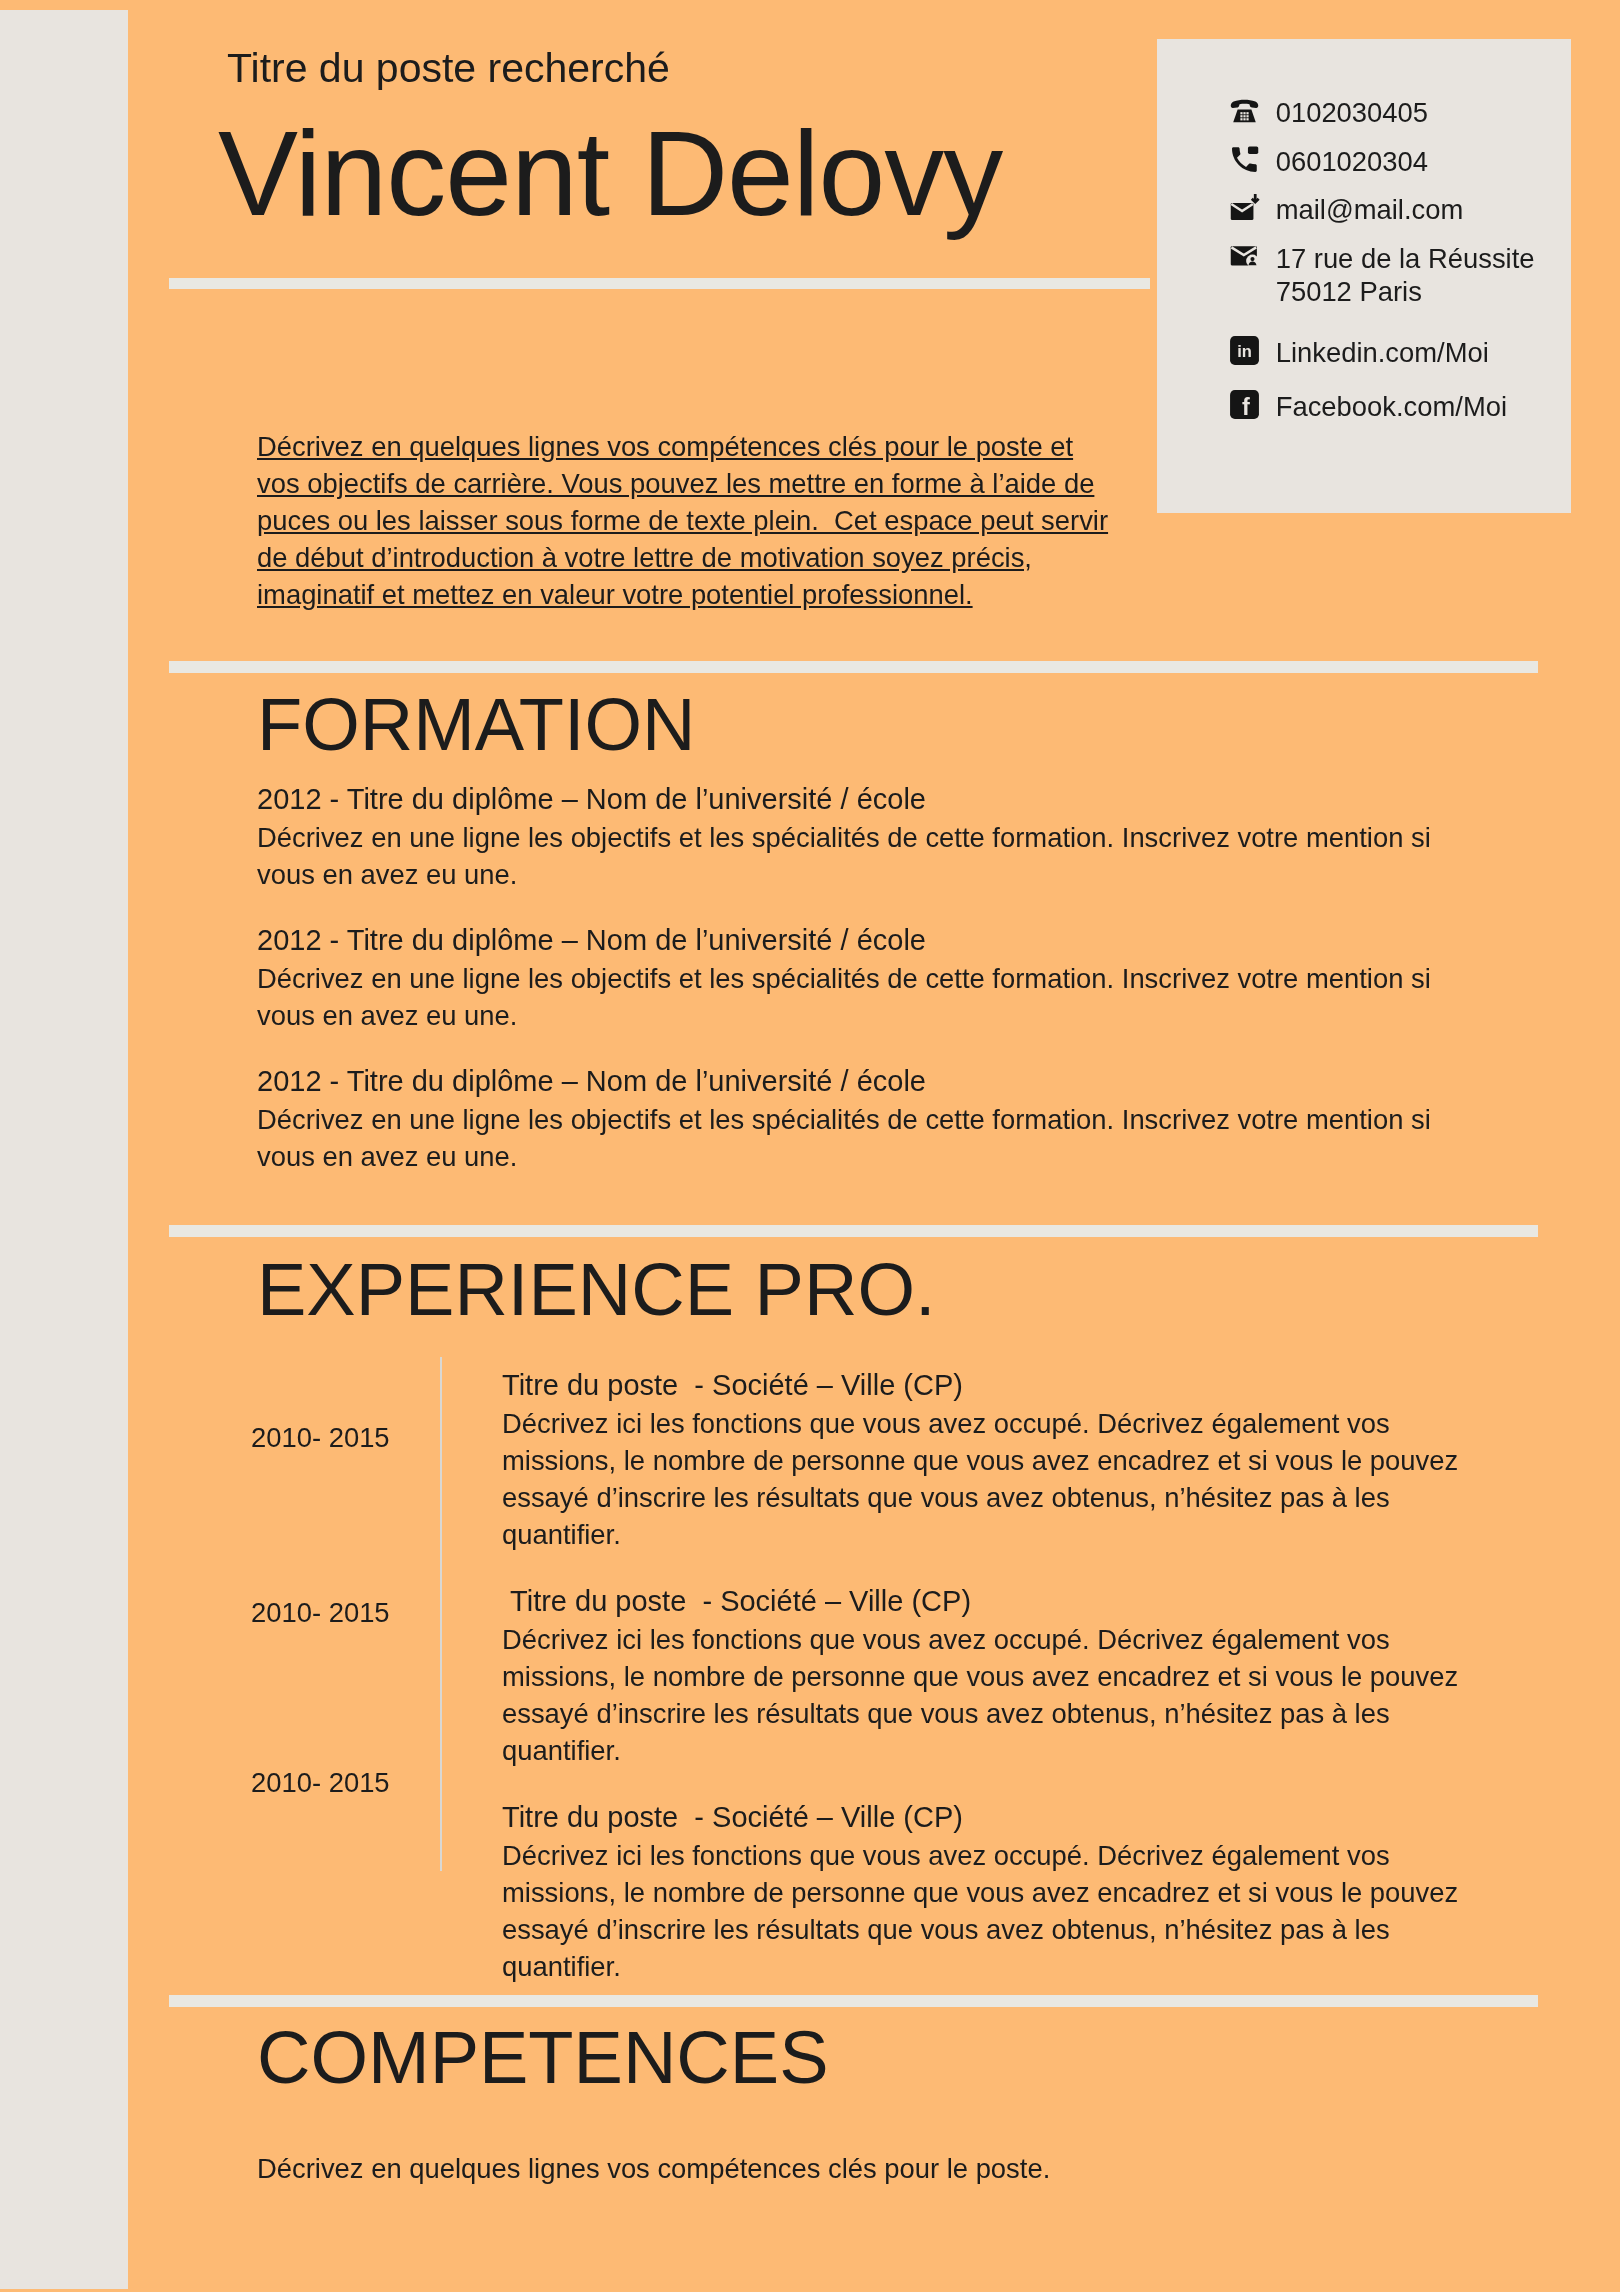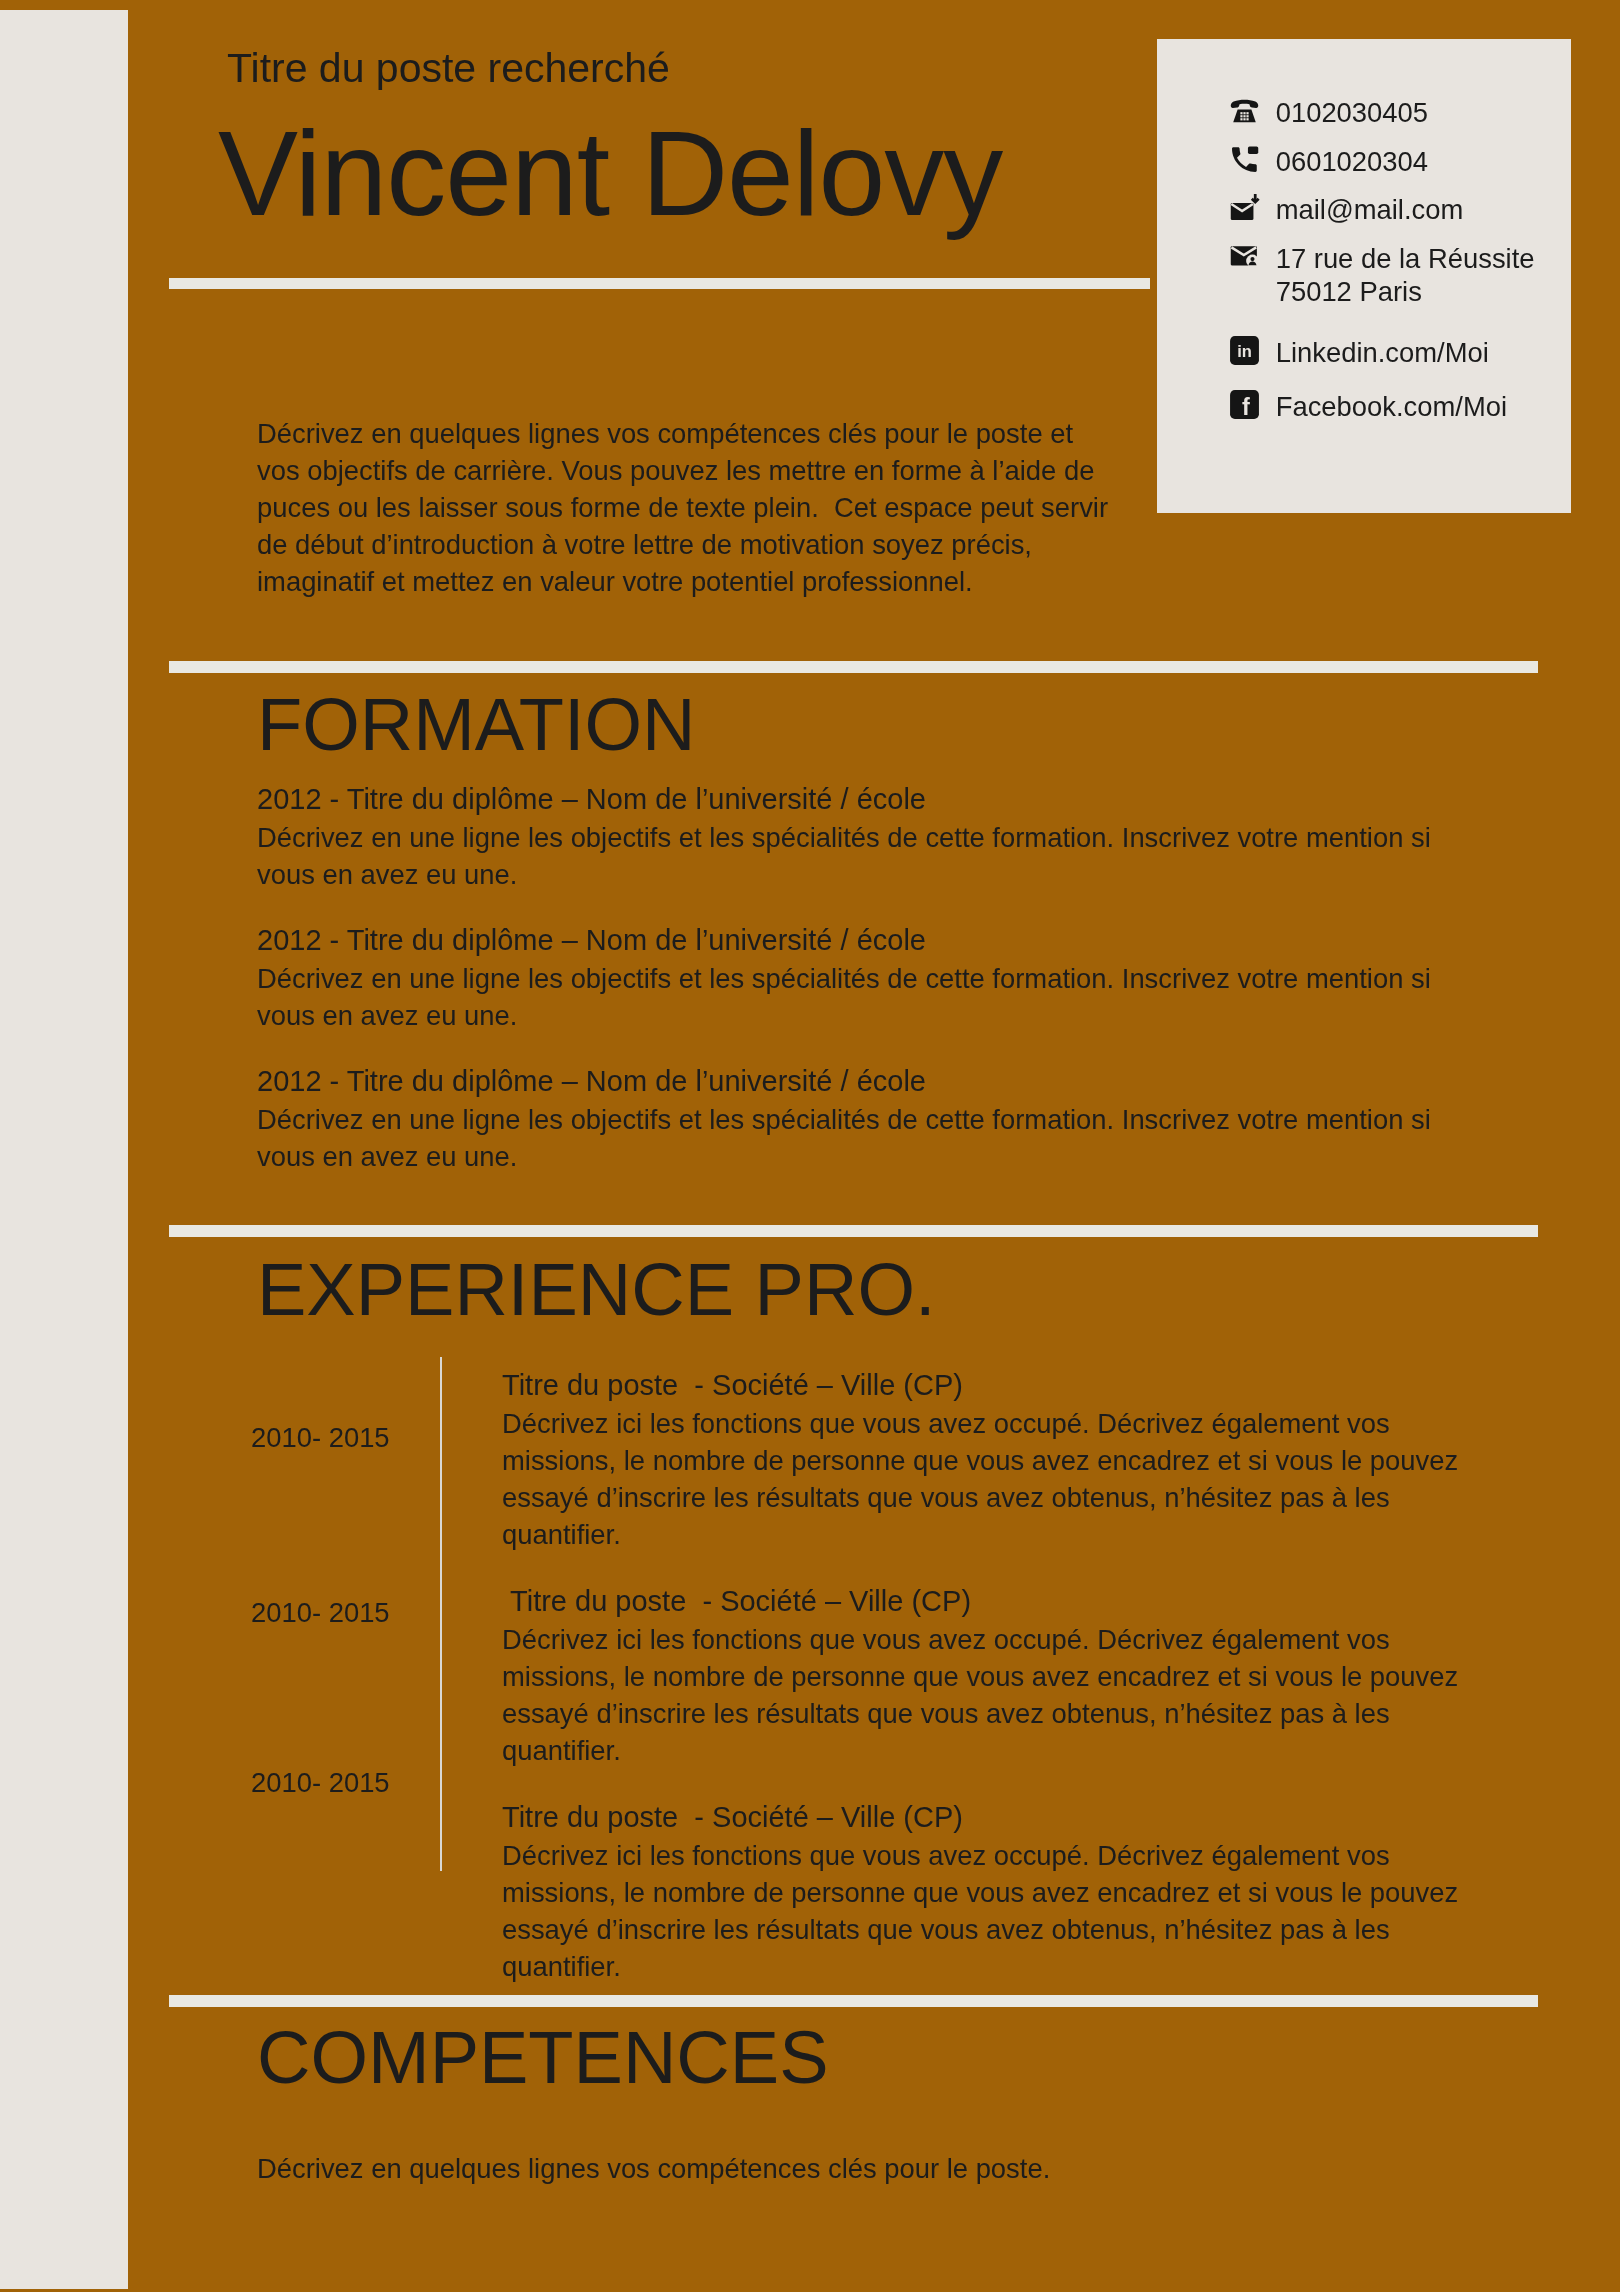--- a/index.html
+++ b/index.html
@@ -1,18 +1,18 @@
 <!DOCTYPE html>
 <html lang="fr"><head>
 <meta charset="utf-8">
 <style>
   html,body{margin:0;padding:0;background:#ffffff;}
   .page{
     position:relative;width:1620px;height:2293px;overflow:hidden;
-    background:#a16207;color:#1c1c1c;
+    background:#fdba74;color:#1c1c1c;
     font-family:"Liberation Sans","DejaVu Sans",sans-serif;
   }
   .side-strip{position:absolute;left:0;top:9.8px;width:128px;height:2279px;background:#e8e4df;}
   .job-title{position:absolute;left:227px;top:45px;font-size:41px;line-height:1.15;font-weight:400;}
   .name{position:absolute;left:218px;top:104px;margin:0;font-size:120px;line-height:1.15;font-weight:400;letter-spacing:-1px;}
   .contact-box{
     position:absolute;left:1157px;top:39px;width:414px;height:474px;background:#e8e4df;
     box-sizing:border-box;padding:55px 23.5px 0 70px;display:flex;flex-direction:column;gap:13.7px;
   }
   .c-row{display:flex;align-items:flex-start;gap:13.7px;}
@@ -25,21 +25,21 @@
   .rule-1{left:169px;top:278px;width:981px;height:10.8px;}
   .rule-2{left:169px;top:661px;width:1369px;}
   .rule-3{left:169px;top:1225px;width:1369px;}
   .rule-4{left:169px;top:1995px;width:1369px;}
   .sec{position:absolute;left:257px;margin:0;font-size:74px;font-weight:400;line-height:1.05;}
   .sec-objectifs{top:302px;}
   .sec-formation{top:686px;}
   .sec-experience{top:1251px;}
   .sec-competences{top:2019px;}
   .body{font-size:27.4px;line-height:37px;white-space:pre-wrap;}
-  .obj-body{position:absolute;left:257px;top:415px;width:990px;}
+  .obj-body{position:absolute;left:257px;top:428px;width:990px;text-decoration:underline;}
   .formation-list{position:absolute;left:257px;top:780px;width:1362px;}
   .f-entry{margin-bottom:28px;}
   .entry-title{font-size:29px;line-height:39px;white-space:pre-wrap;}
   .vline{position:absolute;left:440px;top:1357px;width:2px;height:514px;background:#d9d8d4;}
   .exp-date{position:absolute;left:251px;width:206px;font-size:27.4px;line-height:33px;}
   .exp-date-1{top:1421px;}
   .exp-date-2{top:1596px;}
   .exp-date-3{top:1766px;}
   .exp-block{position:absolute;left:502px;width:1024px;}
   .exp-block-1{top:1366px;}

